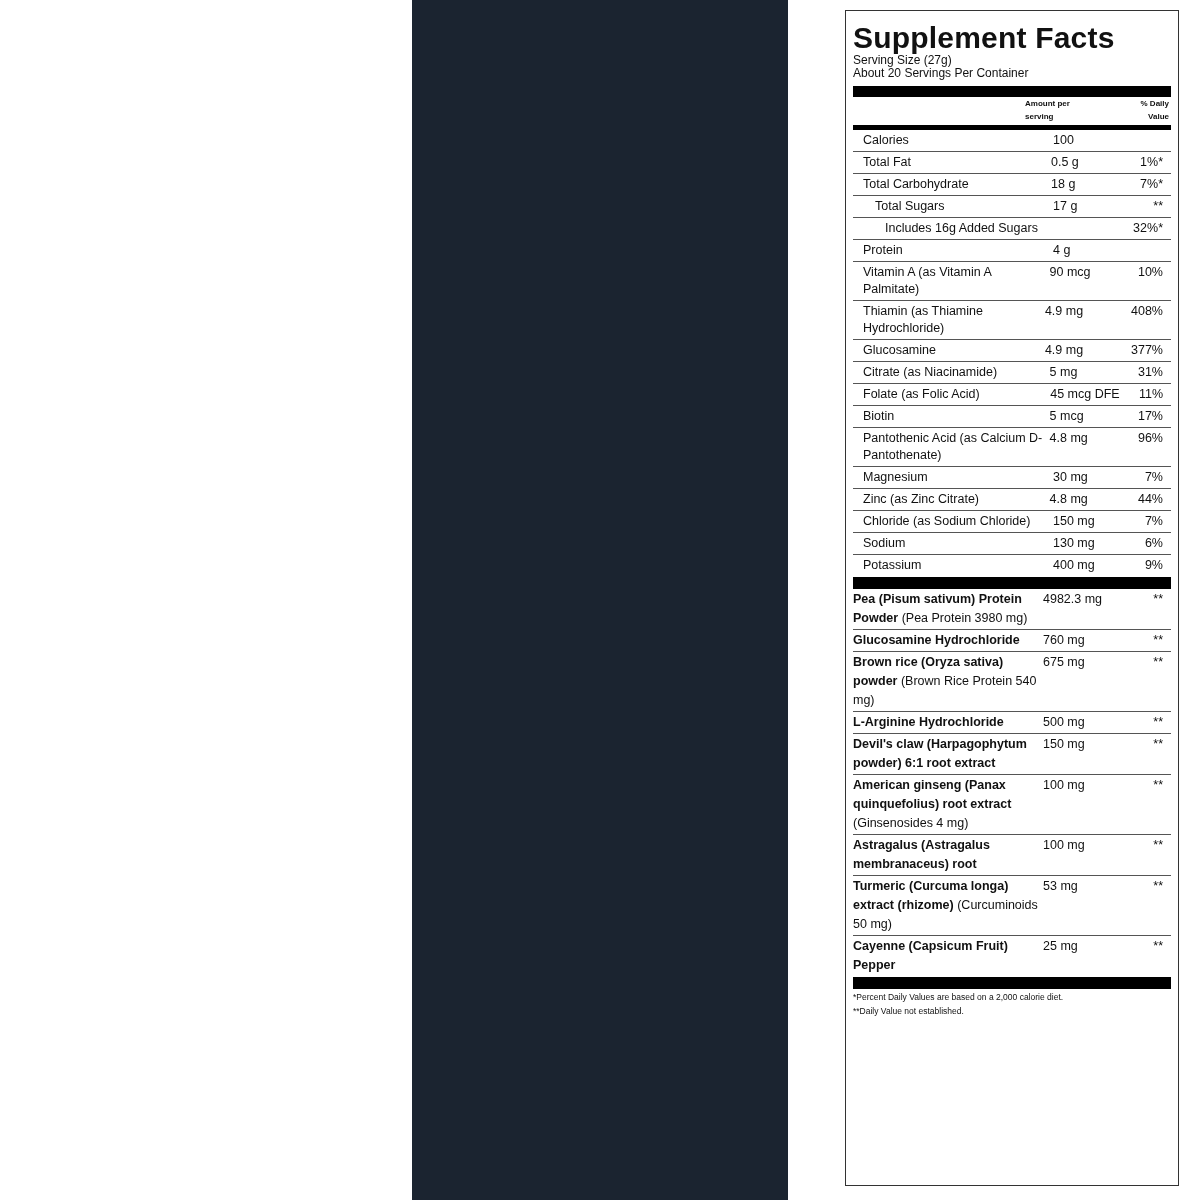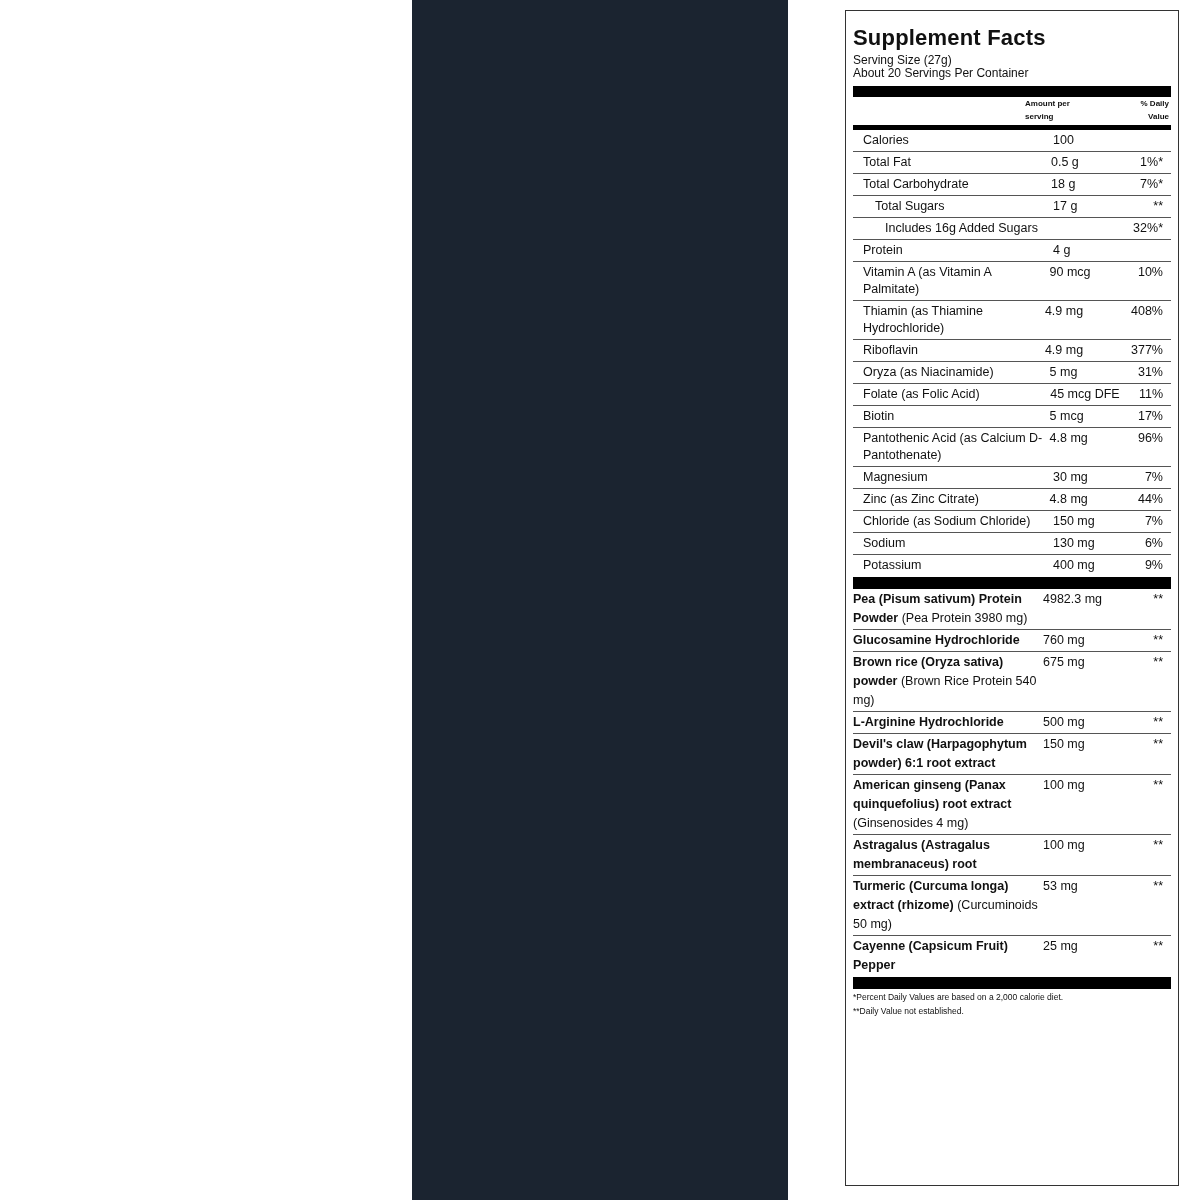--- a/index.html
+++ b/index.html
@@ -2,21 +2,21 @@
 <html><head>
 <meta charset="utf-8">
 <style>
   html, body { margin:0; padding:0; }
   body { width:1200px; height:1200px; background:#ffffff; position:relative; overflow:hidden;
          font-family:"Liberation Sans", sans-serif; color:#111; }
   .frame { position:absolute; left:412px; top:0; width:376px; height:1200px; background:#1b2430; }
   .panel { position:absolute; left:420px; top:6px; width:360px; height:1186px; background:#fff; }
   .inner { position:absolute; left:13px; top:4px; width:334px; height:1176px; border:1.5px solid #333;
            box-sizing:border-box; padding:10px 7px 0 7px; }
-  .title { font-size:22px; font-weight:bold; letter-spacing:0.2px; line-height:32px; margin:1px 0 0 0; }
+  .title { font-size:30px; font-weight:bold; letter-spacing:0.2px; line-height:32px; margin:1px 0 0 0; }
   .serving { font-size:12px; line-height:13px; }
   .bar-thick { height:11px; background:#000; margin-top:6px; }
   .colhead { display:flex; font-size:8px; font-weight:bold; line-height:13px; height:28px; padding-top:0; }
   .colhead .c1 { width:172px; }
   .colhead .c2 { width:70px; }
   .colhead .c3 { flex:1; text-align:right; padding-right:2px; }
   .bar-med { height:5px; background:#000; }
   .row { display:flex; font-size:12.5px; line-height:17px; border-bottom:1.5px solid #555; padding:2px 0 2px 0; }
   .row.last { border-bottom:none;justify-content:space-between; }
   .row .n { width:190px;margin-left:10px; }
@@ -91,26 +91,26 @@
             <div class="n">Vitamin A (as Vitamin A Palmitate)</div>
             <div class="a">90 mcg</div>
             <div class="d">10%</div>
           </div>
           <div class="row">
             <div class="n">Thiamin (as Thiamine Hydrochloride)</div>
             <div class="a">4.9 mg</div>
             <div class="d">408%</div>
           </div>
           <div class="row">
-            <div class="n">Riboflavin</div>
+            <div class="n">Glucosamine</div>
             <div class="a">4.9 mg</div>
             <div class="d">377%</div>
           </div>
           <div class="row">
-            <div class="n">Oryza (as Niacinamide)</div>
+            <div class="n">Citrate (as Niacinamide)</div>
             <div class="a">5 mg</div>
             <div class="d">31%</div>
           </div>
           <div class="row">
             <div class="n">Folate (as Folic Acid)</div>
             <div class="a">45 mcg DFE</div>
             <div class="d">11%</div>
           </div>
           <div class="row">
             <div class="n">Biotin</div>

